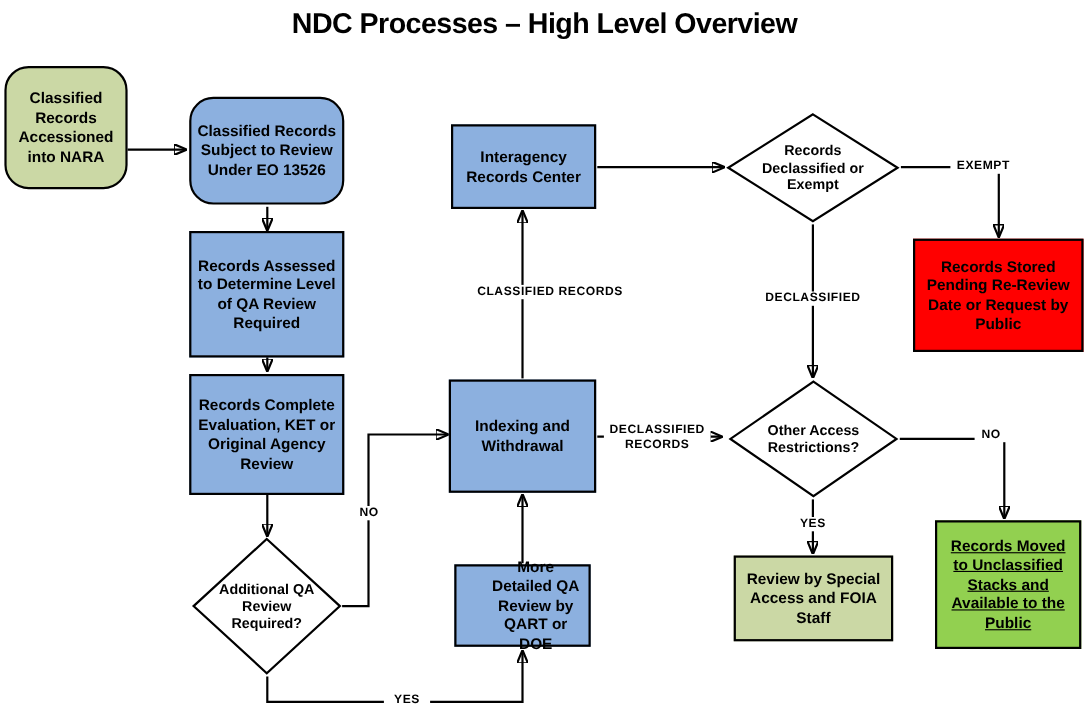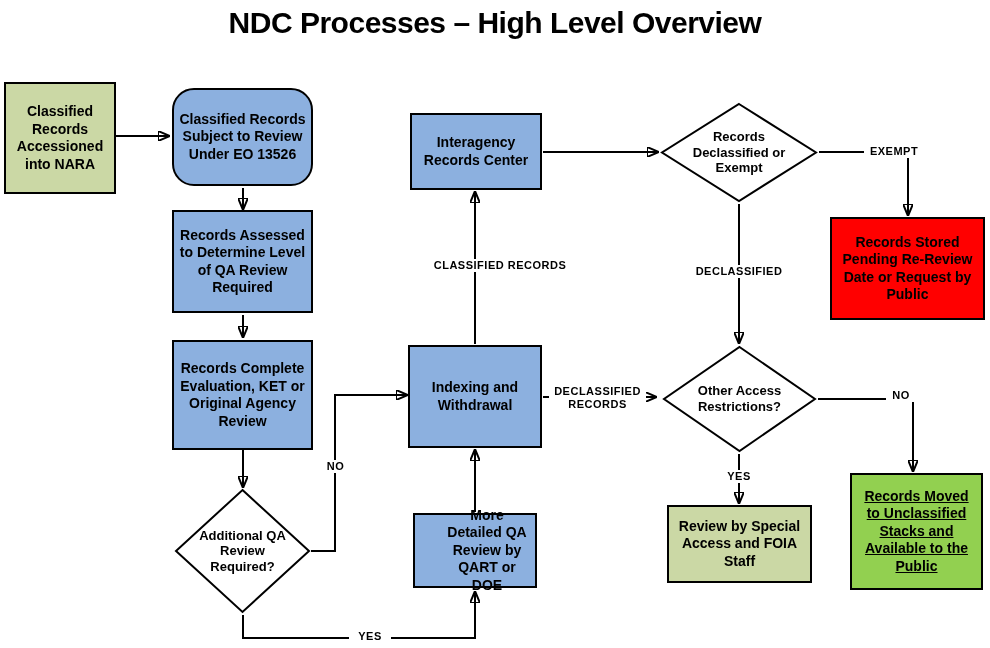--- a/index.html
+++ b/index.html
@@ -2,21 +2,21 @@
 <html style="--process-blue: #8CB0DF; --pale-green: #CBD8A5; --bright-green: #92D050; --alert-red: #FF0000; --line-black: #000000; --decision-white: #FFFFFF;"><head>
 <meta charset="utf-8">
 <style>
   html,body{margin:0;padding:0;background:#fff;}
   .stage{
     position:relative;width:990px;height:648px;background:#fff;
     font-family:"Liberation Sans",sans-serif;color:#000;overflow:hidden;
   }
   .title{
     position:absolute;left:0;top:6px;width:100%;text-align:center;
-    font-size:30px;font-weight:bold;letter-spacing:-0.5px;z-index:4;
+    font-size:26px;font-weight:bold;letter-spacing:-0.5px;z-index:4;
   }
   .wires{position:absolute;left:0;top:0;z-index:1;}
   .wires path{fill:none;stroke:#000;stroke-width:2px;}
   .node{
     position:absolute;box-sizing:border-box;border:2px solid #000;
     display:flex;align-items:center;justify-content:center;text-align:center;
     font-weight:bold;font-size:14px;line-height:1.25;padding:2px 4px;z-index:2;
   }
   .blue{background:var(--process-blue,#8CB0DF);}
   .palegreen{background:var(--pale-green,#CBD8A5);}
@@ -58,29 +58,29 @@
     <path d="M475,512 V450" marker-end="url(#ah)"></path>
     <path d="M475,344 V192" marker-end="url(#ah)"></path>
     <path d="M543,152 H658" marker-end="url(#ah)"></path>
     <path d="M819,152 H908 V215" marker-end="url(#ah)"></path>
     <path d="M739,204 V343" marker-end="url(#ah)"></path>
     <path d="M543,397 H656" marker-end="url(#ah)"></path>
     <path d="M739,454 V503" marker-end="url(#ah)"></path>
     <path d="M818,399 H913 V471" marker-end="url(#ah)"></path>
   </svg>
 
-  <div class="node palegreen" style="left:4px;top:82px;width:112px;height:112px;">
+  <div class="node palegreen" style="left:4px;top:60px;width:112px;height:112px;border-radius:22px;">
     <span>Classified Records Accessioned into NARA</span>
   </div>
 
   <div class="node blue" style="left:172px;top:88px;width:141px;height:98px;border-radius:22px;">
     <span>Classified Records Subject to Review Under EO 13526</span>
   </div>
 
-  <div class="node blue" style="left:172px;top:210px;width:141px;height:103px;">
+  <div class="node blue" style="left:172px;top:210px;width:141px;height:115px;">
     <span>Records Assessed to Determine Level of QA Review Required</span>
   </div>
 
   <div class="node blue" style="left:172px;top:340px;width:141px;height:110px;">
     <span>Records Complete Evaluation, KET or Original Agency Review</span>
   </div>
 
   <div class="diamond" style="left:174px;top:488px;width:137px;height:126px;">
     <svg viewBox="0 0 137 126" preserveAspectRatio="none">
       <polygon points="68.5,2 135,63 68.5,124 2,63"></polygon>

